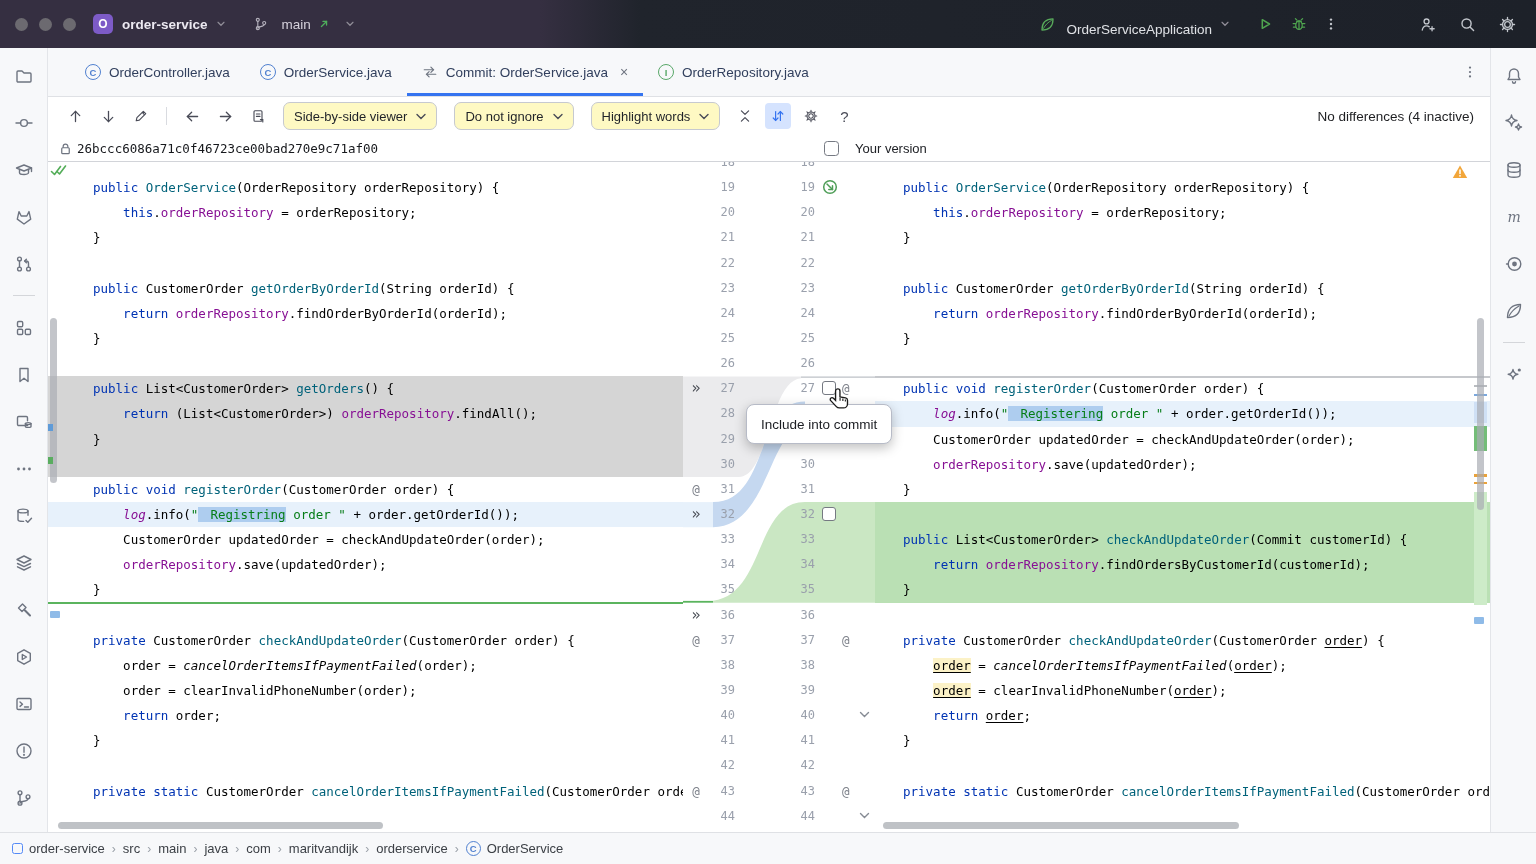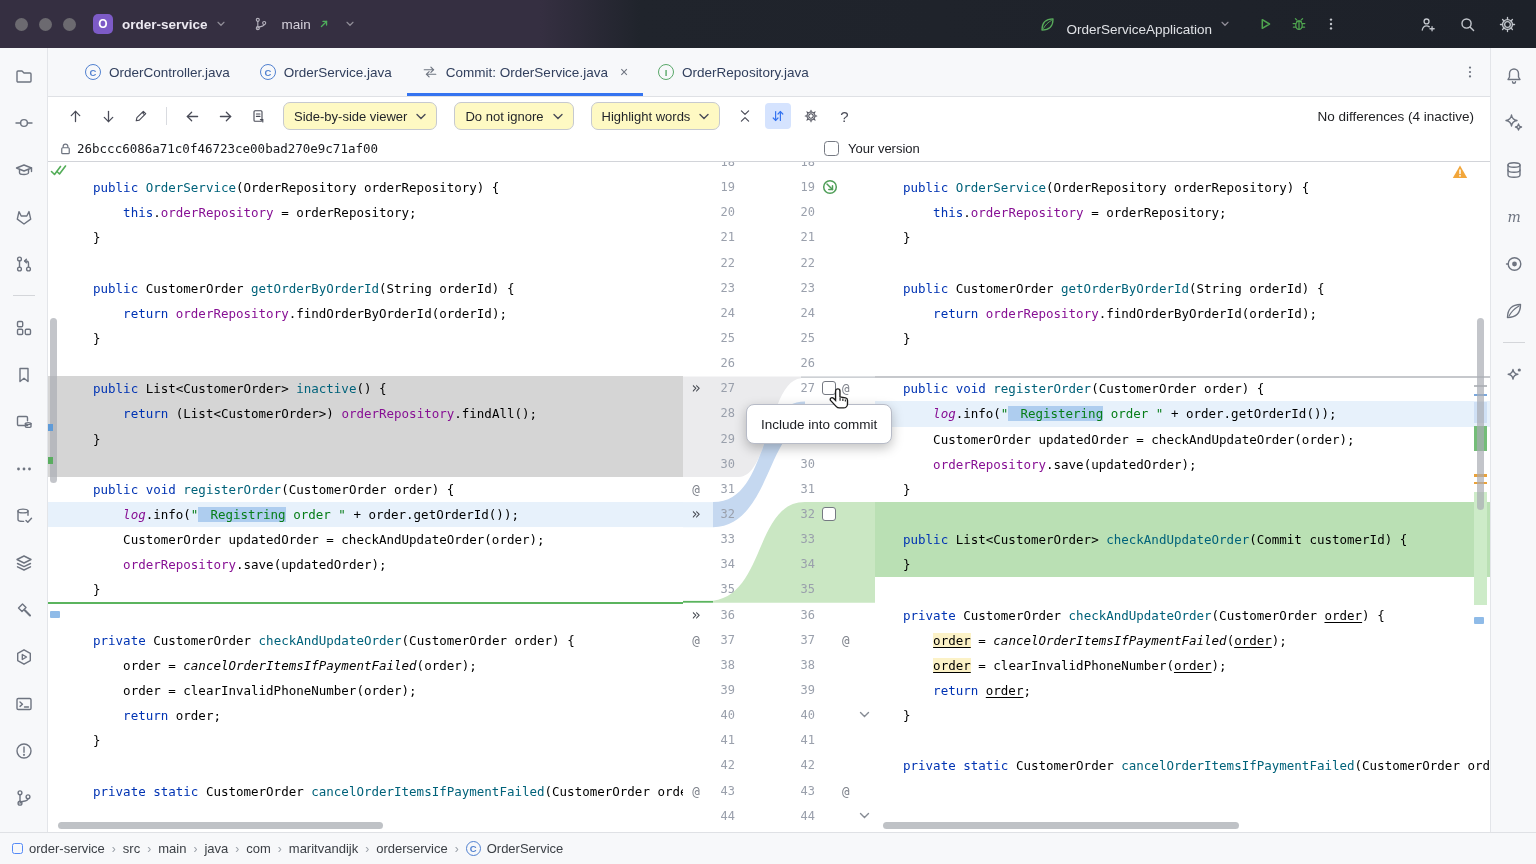--- a/index.html
+++ b/index.html
@@ -43,21 +43,21 @@
   .tsep{width:1px;height:18px;background:#d9dbe0;margin:0 5px;}
   .dd{height:26px;border:1px solid #c6c9d0;border-radius:7px;padding:0 10px;font-size:13px;color:#1f2228;display:flex;
     align-items:center;gap:9px;background:#fef9c3;margin:0 5px;cursor:pointer;}
   .toggle-on{background:#d5e3fe;}
   .dstatus{margin-left:auto;padding-right:16px;font-size:13.5px;color:#1e1f22;}
   .qmark{font-size:15px;color:#494b57;}
   
   .revrow{position:absolute;left:48px;right:46px;top:135px;height:27px;background:#fff;border-bottom:1px solid #d2d4d9;
     box-sizing:border-box;display:flex;align-items:center;padding-left:10px;}
   .hash{font-family:"DejaVu Sans Mono",monospace;font-size:12.5px;color:#16181c;margin-left:4px;}
-  .yourver{position:absolute;left:776px;display:flex;align-items:center;gap:9px;font-size:13px;color:#202227;}
+  .yourver{position:absolute;left:776px;display:flex;align-items:center;gap:16px;font-size:13px;color:#202227;}
   .cbx{width:15px;height:15px;border:1.6px solid #757982;border-radius:3.5px;background:#fff;box-sizing:border-box;}
   
   .diff{position:absolute;left:48px;right:46px;top:162px;bottom:32px;display:flex;}
   .ed{position:relative;overflow:hidden;background:#fff;}
   .ed-left{width:635px;}
   .gutter{width:192px;position:relative;overflow:hidden;background:#fff;}
   .ed-right{flex:1;}
   .lines{position:absolute;top:-12px;left:0;right:0;}
   .ln{height:25.15px;line-height:25.15px;white-space:pre;font-family:"DejaVu Sans Mono",monospace;font-size:12.5px;color:#000;}
   .ed-left .ln{padding-left:45px;}
@@ -491,21 +491,21 @@
     <div class="lines" id="left-lines">
         <div class="ln"></div>
         <div class="ln"><span class="k">public </span><span class="m">OrderService</span><span>(OrderRepository orderRepository) {</span></div>
         <div class="ln"><span>    </span><span class="k">this</span><span>.</span><span class="f">orderRepository</span><span> = orderRepository;</span></div>
         <div class="ln"><span>}</span></div>
         <div class="ln"></div>
         <div class="ln"><span class="k">public </span><span>CustomerOrder </span><span class="m">getOrderByOrderId</span><span>(String orderId) {</span></div>
         <div class="ln"><span>    </span><span class="k">return </span><span class="f">orderRepository</span><span>.findOrderByOrderId(orderId);</span></div>
         <div class="ln"><span>}</span></div>
         <div class="ln"></div>
-        <div class="ln bg-gray"><span class="k">public </span><span>List&lt;CustomerOrder&gt; </span><span class="m">inactive</span><span>() {</span></div>
+        <div class="ln bg-gray"><span class="k">public </span><span>List&lt;CustomerOrder&gt; </span><span class="m">getOrders</span><span>() {</span></div>
         <div class="ln bg-gray"><span>    </span><span class="k">return </span><span>(List&lt;CustomerOrder&gt;) </span><span class="f">orderRepository</span><span>.findAll();</span></div>
         <div class="ln bg-gray"><span>}</span></div>
         <div class="ln bg-gray"></div>
         <div class="ln"><span class="k">public void </span><span class="m">registerOrder</span><span>(CustomerOrder order) {</span></div>
         <div class="ln bg-blue"><span>    </span><span class="fi">log</span><span>.info(</span><span class="s">"</span><span class="sw">Registring</span><span class="s"> order "</span><span> + order.getOrderId());</span></div>
         <div class="ln"><span>    CustomerOrder updatedOrder = checkAndUpdateOrder(order);</span></div>
         <div class="ln"><span>    </span><span class="f">orderRepository</span><span>.save(updatedOrder);</span></div>
         <div class="ln"><span>}</span></div>
         <div class="ln"></div>
         <div class="ln"><span class="k">private </span><span>CustomerOrder </span><span class="m">checkAndUpdateOrder</span><span>(CustomerOrder order) {</span></div>
@@ -691,20 +691,21 @@
         <div class="ln"><span>    </span><span class="k">return </span><span class="f">orderRepository</span><span>.findOrderByOrderId(orderId);</span></div>
         <div class="ln"><span>}</span></div>
         <div class="ln"></div>
         <div class="ln"><span class="k">public void </span><span class="m">registerOrder</span><span>(CustomerOrder order) {</span></div>
         <div class="ln bg-blue"><span>    </span><span class="fi">log</span><span>.info(</span><span class="s">"</span><span class="sw">Registering</span><span class="s"> order "</span><span> + order.getOrderId());</span></div>
         <div class="ln"><span>    CustomerOrder updatedOrder = checkAndUpdateOrder(order);</span></div>
         <div class="ln"><span>    </span><span class="f">orderRepository</span><span>.save(updatedOrder);</span></div>
         <div class="ln"><span>}</span></div>
         <div class="ln bg-green"></div>
         <div class="ln bg-green"><span class="k">public </span><span>List&lt;CustomerOrder&gt; </span><span class="m">checkAndUpdateOrder</span><span>(Commit customerId) {</span></div>
+        <div class="ln bg-green"><span>    </span><span class="k">return </span><span class="f">orderRepository</span><span>.findOrdersByCustomerId(customerId);</span></div>
         <div class="ln bg-green"><span>}</span></div>
         <div class="ln"></div>
         <div class="ln"><span class="k">private </span><span>CustomerOrder </span><span class="m">checkAndUpdateOrder</span><span>(CustomerOrder </span><span class="u">order</span><span>) {</span></div>
         <div class="ln"><span>    </span><span class="uy">order</span><span> = </span><span class="i">cancelOrderItemsIfPaymentFailed</span><span>(</span><span class="u">order</span><span>);</span></div>
         <div class="ln"><span>    </span><span class="uy">order</span><span> = clearInvalidPhoneNumber(</span><span class="u">order</span><span>);</span></div>
         <div class="ln"><span>    </span><span class="k">return </span><span class="u">order</span><span>;</span></div>
         <div class="ln"><span>}</span></div>
         <div class="ln"></div>
         <div class="ln"><span class="k">private static </span><span>CustomerOrder </span><span class="m">cancelOrderItemsIfPaymentFailed</span><span>(CustomerOrder order) {</span></div>
         <div class="ln"></div>

